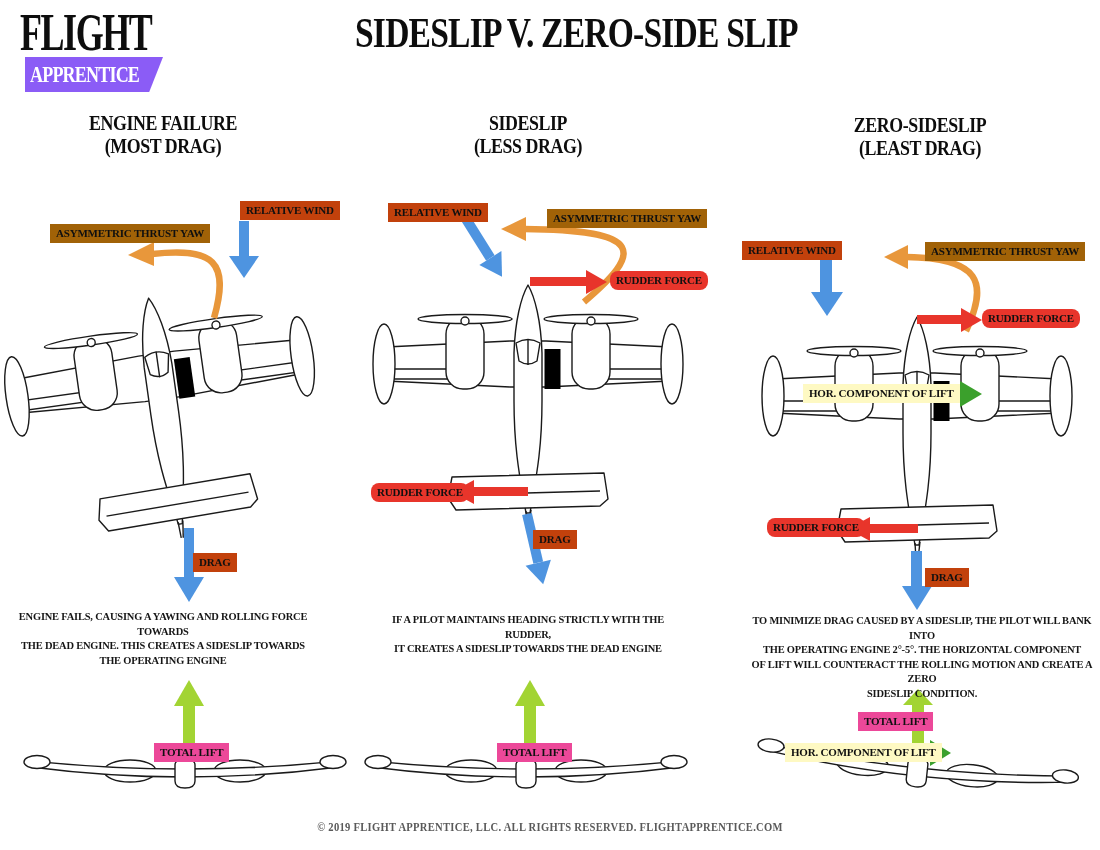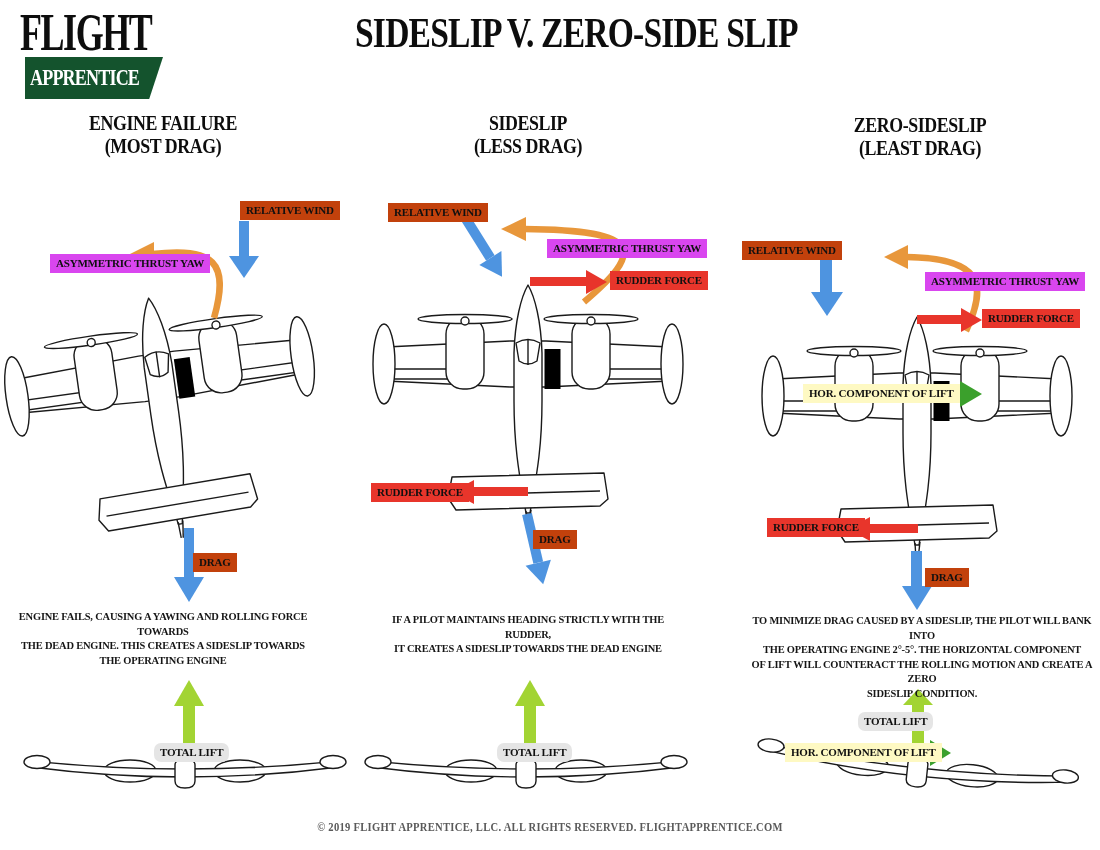--- a/index.html
+++ b/index.html
@@ -7,21 +7,21 @@
     position:relative;width:1100px;height:850px;background:#ffffff;overflow:hidden;
     font-family:Liberation Serif, serif;
   }
   .abs{position:absolute;}
   
   .logo-flight{
     left:20px;top:2px;font-size:50px;font-weight:800;color:#0d0d0d;
     letter-spacing:-2px;transform:scale(0.72,1.05);transform-origin:left top;white-space:nowrap;
   }
   .logo-badge{
-    left:25px;top:57px;width:138px;height:42px;background:#14532d;
+    left:25px;top:57px;width:138px;height:35px;background:#8b5cf6;
     clip-path:polygon(0 0,100% 0,90% 100%,0 100%);
     display:flex;align-items:center;justify-content:flex-start;padding-left:5px;box-sizing:border-box;
   }
   .logo-badge span{
     color:#fff;font-size:22px;font-weight:800;letter-spacing:-1px;
     transform:scale(0.82,1.05);transform-origin:left center;white-space:nowrap;
   }
   
   .main-title{
     left:300px;top:8px;width:500px;text-align:center;
@@ -33,23 +33,23 @@
     width:300px;text-align:center;color:#0d0d0d;font-weight:800;
     font-size:21px;line-height:1.1;letter-spacing:-0.5px;
     transform:scale(0.85,1);transform-origin:center top;
   }
   
   .lbl{
     font-size:11px;font-weight:700;color:#101010;letter-spacing:-0.2px;
     padding:4px 6px;white-space:nowrap;z-index:3;line-height:1;
   }
   .bg-blue{background:#c2410c;}
-  .bg-orange{background:#d946ef;margin-top:30px;}
-  .bg-red{background:#e8352b;}
-  .bg-ltgreen{background:#e5e5e5;border-radius:7px;}
+  .bg-orange{background:#a16207;}
+  .bg-red{background:#e8352b;border-radius:8px;}
+  .bg-ltgreen{background:#ec4899;}
   .bg-dkgreen{background:#fef9c3;}
   
   .caption{
     text-align:center;color:#151515;font-size:11px;font-weight:700;
     line-height:1.32;letter-spacing:-0.2px;white-space:pre-line;
     transform:scale(0.95,1);transform-origin:center top;z-index:2;
   }
   .footer{
     left:200px;top:821px;width:700px;text-align:center;
     font-size:11.5px;font-weight:600;color:#5a5a5a;letter-spacing:0.3px;

